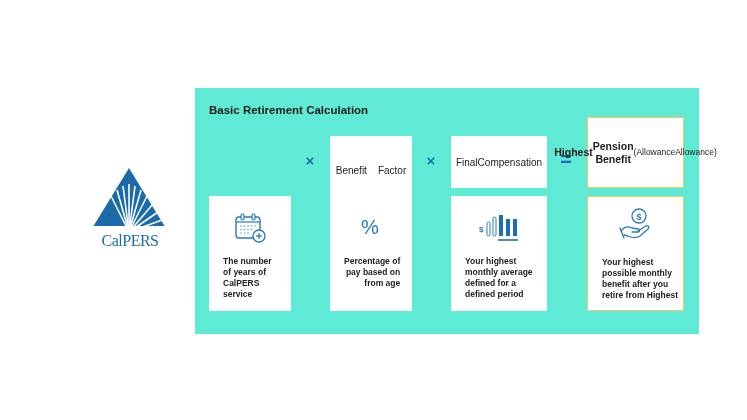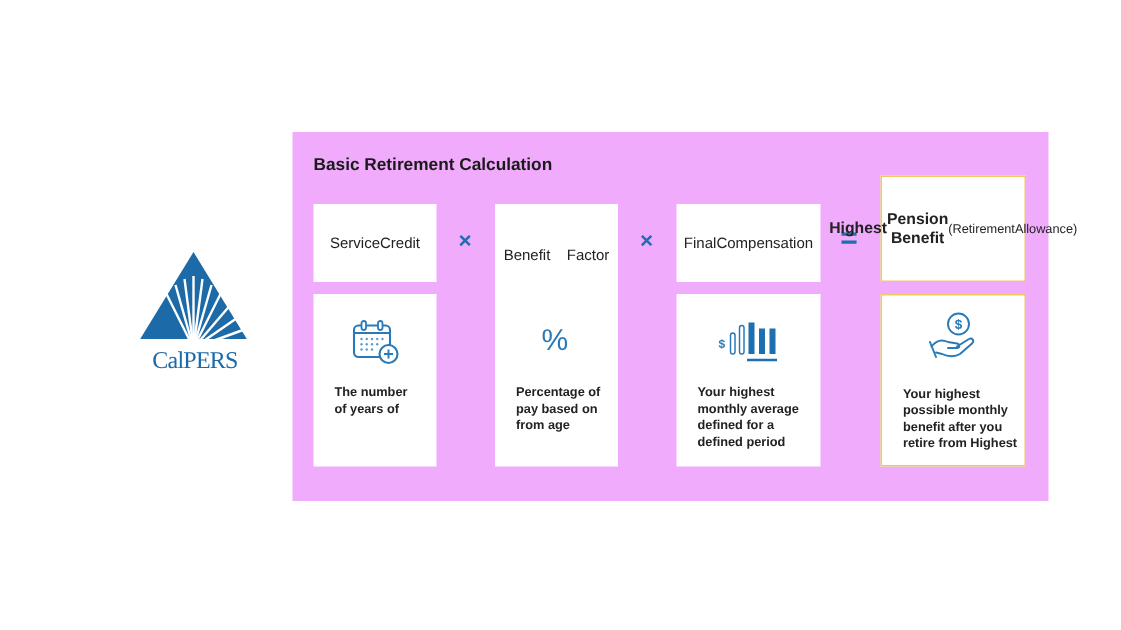--- a/index.html
+++ b/index.html
@@ -7,21 +7,21 @@
     width:747px; height:420px; background:#ffffff; position:relative; overflow:hidden;
     font-family:"Liberation Sans", "DejaVu Sans", sans-serif; color:#1a1a1a;
   }
   .logo { position:absolute; left:78px; top:166px; width:100px; height:92px; }
   .logo svg { position:absolute; left:13px; top:0; }
   .logo-text {
     position:absolute; left:4px; top:66px; width:96px; text-align:center;
     font-family:"Liberation Serif", "DejaVu Serif", serif; font-size:16px; color:#1c6aa8; letter-spacing:-0.5px;
   }
   .panel {
-    position:absolute; left:195px; top:88px; width:504px; height:246px; background:#f0abfc;
+    position:absolute; left:195px; top:88px; width:504px; height:246px; background:#5eead4;
   }
   .panel-title {
     position:absolute; left:14px; top:16px; font-size:11.5px; font-weight:bold; color:#1a1a1a;
   }
   .card {
     position:absolute; background:#ffffff; box-sizing:border-box;
   }
   .card.gold { border:1.5px solid #f2c75c; }
   .hdr { display:flex; flex-direction:row; align-items:center; justify-content:center; text-align:center; font-size:10px; line-height:13px; color:#222; }
   .hdr .b { font-weight:bold; font-size:10.5px; line-height:13px; }
@@ -50,42 +50,38 @@
       <line x1="38" y1="66" x2="74" y2="61"></line>
     </g>
     <rect x="0" y="60" width="76" height="8" fill="#ffffff"></rect>
   </svg>
   <div class="logo-text">CalPERS</div>
 </div>
 
 <div class="panel">
   <div class="panel-title">Basic Retirement Calculation</div>
 
-  <div class="card hdr" style="left:14px; top:48px; width:82px; height:52px;">
-    <span>Service</span>
-    <span>Credit</span>
-  </div>
   <div class="op" style="left:105px; top:64px; font-size:15px;">×</div>
 
   <div class="card hdr" style="left:135px; top:48px; width:82px; height:68px;gap:11px;">
     <span>Benefit</span>
     <span>Factor</span>
   </div>
   <div class="op" style="left:226px; top:64px; font-size:15px;">×</div>
 
   <div class="card hdr" style="left:256px; top:48px; width:96px; height:52px;">
     <span>Final</span>
     <span>Compensation</span>
   </div>
   <div class="op" style="left:361px; top:60px; font-size:20px;">=</div>
 
   <div class="card gold hdr" style="left:392px; top:29px; width:97px; height:71px;">
     <span class="b">Highest</span>
     <span class="b">Pension Benefit</span>
-    <span class="s">(Retirement</span>
+    <span class="s">(Allowance</span>
     <span class="s">Allowance)</span>
   </div>
 
   <div class="card" style="left:14px; top:108px; width:82px; height:115px;text-decoration:underline;">
     <svg class="icon" style="left:25px; top:16px;" width="34" height="32" viewBox="0 0 34 32">
       <rect x="2" y="5" width="24" height="21" rx="3" fill="none" stroke="#2a7ab8" stroke-width="1.4"></rect>
       <line x1="2" y1="10" x2="26" y2="10" stroke="#2a7ab8" stroke-width="1.2"></line>
       <rect x="7" y="2" width="3" height="6" rx="1.5" fill="#fff" stroke="#2a7ab8" stroke-width="1.2"></rect>
       <rect x="18" y="2" width="3" height="6" rx="1.5" fill="#fff" stroke="#2a7ab8" stroke-width="1.2"></rect>
       <g fill="#5b9bcc">
@@ -102,26 +98,27 @@
           <circle cx="10.5" cy="21" r="0.8"></circle>
           <circle cx="14" cy="21" r="0.8"></circle>
       </g>
       <circle cx="25" cy="24" r="6" fill="#fff" stroke="#2a7ab8" stroke-width="1.4"></circle>
       <line x1="25" y1="21" x2="25" y2="27" stroke="#2a7ab8" stroke-width="1.3"></line>
       <line x1="22" y1="24" x2="28" y2="24" stroke="#2a7ab8" stroke-width="1.3"></line>
     </svg>
     <div class="desc" style="top:60px;">
       <div>The number</div>
       <div>of years of</div>
+      <div>CalPERS service</div>
     </div>
   </div>
 
   <div class="card" style="left:135px; top:108px; width:82px; height:115px;">
     <div class="icon" style="left:31px; top:20px; font-size:20px; color:#2a7ab8;">%</div>
-    <div class="desc" style="top:60px;">
+    <div class="desc" style="top:60px;text-align:right;">
       <div>Percentage of</div>
       <div>pay based on</div>
       <div>from age</div>
     </div>
   </div>
 
   <div class="card" style="left:256px; top:108px; width:96px; height:115px;">
     <div class="icon" style="left:28px; top:18px; width:44px; height:28px;">
       <span style="position:absolute; left:0; top:11px; font-size:8px; font-weight:bold; color:#2a7ab8;">$</span>
       <svg style="position:absolute; left:6px; top:0;" width="36" height="28" viewBox="0 0 36 28">

